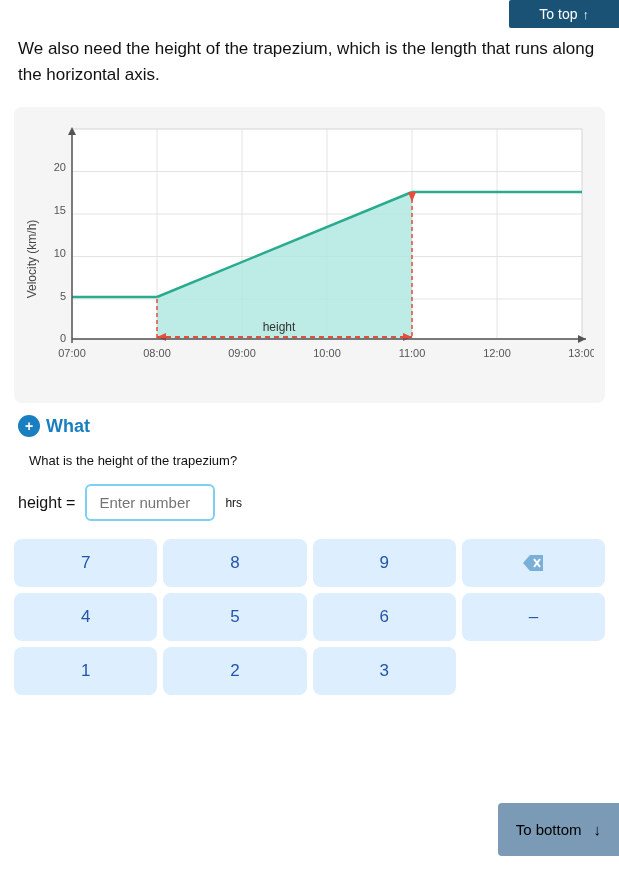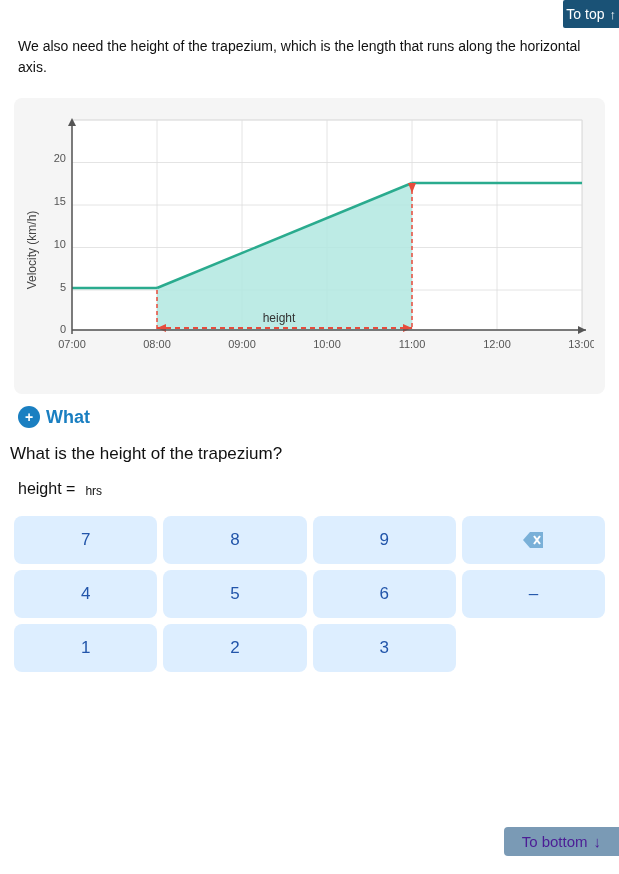--- a/index.html
+++ b/index.html
@@ -12,37 +12,37 @@
       overflow-x: hidden;
     }
 
     
     .to-top-btn {
       position: absolute;
       top: 0;
       right: 0;
       background: #1a5276;
       color: #fff;
-      padding: 6px 3px;
+      padding: 6px 30px;
       font-size: 14px;
       cursor: pointer;
       display: flex;
       align-items: center;
       gap: 5px;
       border: none;
       border-radius: 2px 0 0 2px;
     }
     .to-top-btn .arrow {
       font-size: 13px;
     }
 
     
     .intro-text {
       padding: 36px 18px 12px 18px;
-      font-size: 14px;
+      font-size: 17px;
       line-height: 1.5;
       color: #111;
     }
 
     
     .chart-container {
       margin: 8px 14px 10px 14px;
       background: #f5f5f5;
       border-radius: 8px;
       padding: 12px 10px 10px 10px;
@@ -69,29 +69,29 @@
       display: flex;
       align-items: center;
       justify-content: center;
       color: #fff;
       font-size: 14px;
       font-weight: bold;
     }
 
     
     .question-text {
-      padding: 0 18px 16px 10px;
-      font-size: 17px;
+      padding: 0 18px 16px 29px;
+      font-size: 13px;
       color: #111;
     }
 
     
     .answer-row {
       display: flex;
-      align-items: flex-end;
+      align-items: center;
       gap: 10px;
       padding: 0 22px 18px 18px;
     }
     .answer-label {
       font-size: 16px;
       color: #111;
     }
     .answer-input {
       border: 2px solid #7dd0f5;
       border-radius: 6px;
@@ -133,27 +133,27 @@
       align-items: center;
       justify-content: center;
     }
 
     
     .to-bottom-btn {
       position: absolute;
       bottom: 18px;
       right: 0;
       background: #7a9ab5;
-      color: #4c1d95;
-      padding: 6px 18px;
+      color: #000000;
+      padding: 18px 18px;
       font-size: 15px;
       cursor: pointer;
       display: flex;
       align-items: center;
-      gap: 6px;
+      gap: 12px;
       border: none;
       border-radius: 4px 0 0 4px;
     }
 
     
     .chart-svg-wrap {
       position: relative;
     }
   </style>
 </head>
@@ -237,20 +237,21 @@
 
 <button class="zoom-btn">
   <span class="zoom-icon">+</span>
   <span>What</span>
 </button>
 
 <p class="question-text">What is the height of the trapezium?</p>
 
 <div class="answer-row">
   <span class="answer-label">height =</span>
+  <input class="answer-input" type="text" placeholder="Enter number" style="">
   <span class="answer-unit">hrs</span>
 </div>
 
 <div class="numpad">
 
   <button class="numpad-btn">7</button>
   <button class="numpad-btn">8</button>
   <button class="numpad-btn">9</button>
   <button class="numpad-btn delete-btn">
     <svg width="20" height="16" viewBox="0 0 20 16">

